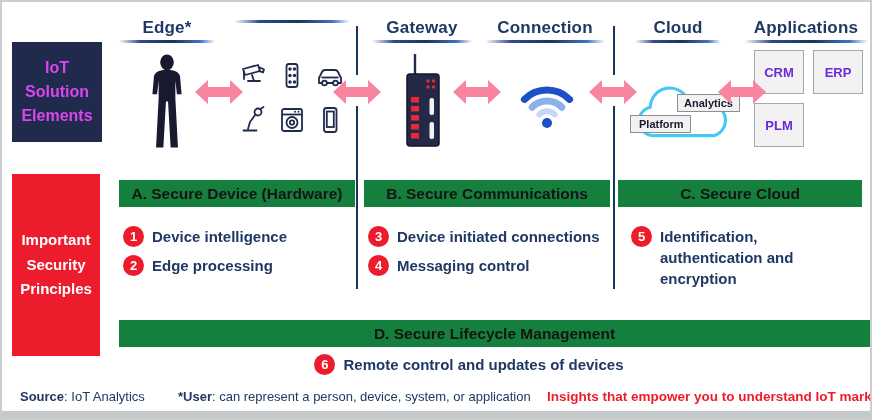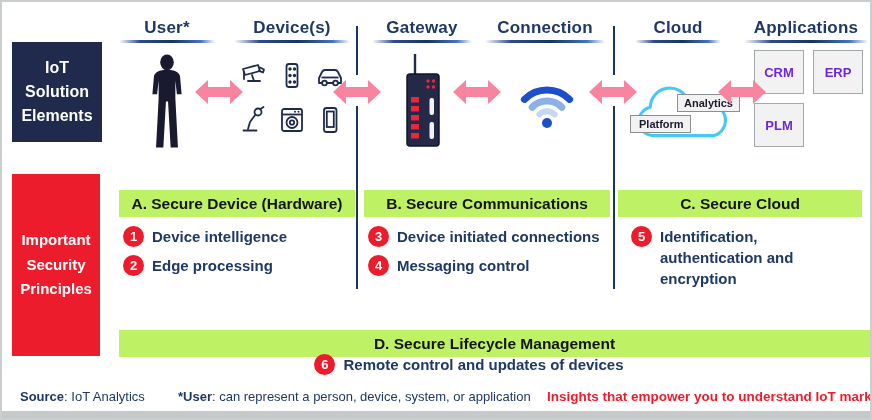--- a/index.html
+++ b/index.html
@@ -4,21 +4,21 @@
 <style>
   html,body{margin:0;padding:0;background:#ffffff;font-family:"Liberation Sans",sans-serif;}
   .canvas{position:relative;width:872px;height:420px;background:#fff;border:2px solid #cbcecf;box-sizing:border-box;overflow:hidden;}
   .bottom-band{position:absolute;left:0;right:0;bottom:0;height:7px;background:#c6c9ca;}
 
   
   .col-header{position:absolute;top:16px;text-align:center;font-weight:bold;font-size:17px;color:#1f3864;letter-spacing:.2px;}
   .col-underline{height:3px;margin-top:2px;border-radius:2px;
     background:linear-gradient(90deg, rgba(68,114,196,0), #2e4a8f 22%, #17365d 55%, #4472c4 85%, rgba(68,114,196,0));}
 
-  .navy-box{position:absolute;left:10px;top:40px;width:90px;height:100px;background:#1f2a4c;color:#ffffff;
+  .navy-box{position:absolute;left:10px;top:40px;width:90px;height:100px;background:#1f2a4c;color:#d946ef;
     font-weight:bold;font-size:16px;display:flex;align-items:center;justify-content:center;text-align:center;line-height:1.5;}
 
   .divider{position:absolute;width:2px;background:#17365d;}
   .d1a{left:354px;top:24px;height:49px;} .d1b{left:354px;top:104px;height:183px;}
   .d2a{left:611px;top:24px;height:49px;} .d2b{left:611px;top:104px;height:183px;}
 
   .arrow{position:absolute;width:52px;height:30px;}
   .ar1{left:191px;top:75px;} .ar2{left:329px;top:75px;} .ar3{left:449px;top:75px;}
   .ar4{left:585px;top:75px;} .ar5{left:714px;top:75px;z-index:3;}
 
@@ -32,22 +32,22 @@
   .analytics{right:4px;top:26px;} .platform{left:8px;top:47px;padding-left:8px;}
 
   .apps-grid{position:absolute;left:752px;top:48px;display:grid;grid-template-columns:repeat(2,50px);gap:9px;}
   .app-box{width:50px;height:44px;background:#f2f2f2;border:1.5px solid #a3a8ab;display:flex;align-items:center;justify-content:center;
     font-weight:bold;font-size:13px;color:#6d28d9;box-sizing:border-box;}
 
   
   .red-panel{position:absolute;left:10px;top:172px;width:88px;height:182px;background:#ed1c2c;color:#fff;font-weight:bold;font-size:15px;
     display:flex;align-items:center;justify-content:center;text-align:center;line-height:1.65;padding:0 4px;box-sizing:border-box;}
 
-  .section-bar{position:absolute;top:178px;height:27px;background:#bef264;display:flex;align-items:center;justify-content:center;
-    font-weight:bold;font-size:15.5px;color:#141414;margin-top:10px;}
+  .section-bar{position:absolute;top:178px;height:27px;background:#15803d;display:flex;align-items:center;justify-content:center;
+    font-weight:bold;font-size:15.5px;color:#141414;}
   .bar-a{left:117px;width:236px;} .bar-b{left:362px;width:246px;} .bar-c{left:616px;width:244px;}
   .bar-d{top:318px;left:117px;width:751px;}
 
   .principle{position:absolute;display:flex;align-items:flex-start;gap:8px;font-weight:bold;font-size:15px;color:#1f3864;}
   .num-circle{flex:0 0 auto;width:21px;height:21px;border-radius:50%;background:#ed1c2c;color:#fff;font-size:13px;font-weight:bold;
     display:flex;align-items:center;justify-content:center;}
   .principle-text{line-height:21px;}
   .p1{left:121px;top:224px;} .p2{left:121px;top:253px;}
   .p3{left:366px;top:224px;} .p4{left:366px;top:253px;}
   .p5{left:629px;top:224px;width:230px;} .p5 .principle-text{line-height:1.4;}
@@ -58,25 +58,24 @@
   .f-source{left:18px;} .f-user{left:176px;}
   .f-tagline{left:545px;color:#ed1c2c;font-weight:bold;font-size:13.5px;}
   .footer-text b{font-weight:bold;}
 </style>
 </head>
 <body>
 
 <div class="canvas">
 
   <div class="col-header" style="left:117px;width:96px;">
-    <span>User*</span>
+    <span>Edge*</span>
     <div class="col-underline"></div>
   </div>
   <div class="col-header" style="left:232px;width:116px;">
-    <span>Device(s)</span>
     <div class="col-underline"></div>
   </div>
   <div class="col-header" style="left:370px;width:100px;">
     <span>Gateway</span>
     <div class="col-underline"></div>
   </div>
   <div class="col-header" style="left:483px;width:120px;">
     <span>Connection</span>
     <div class="col-underline"></div>
   </div>

